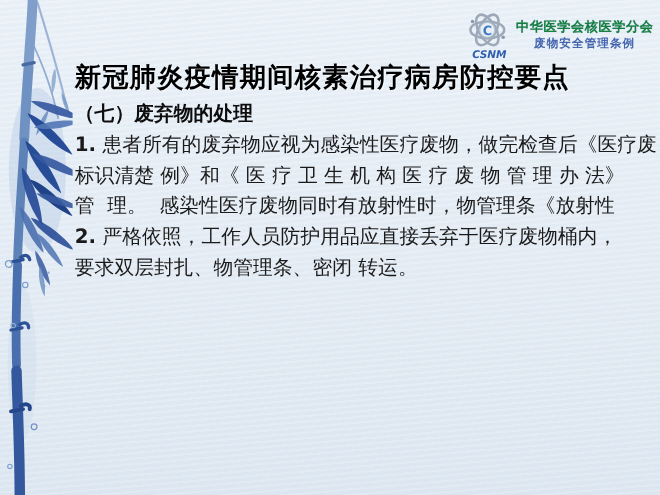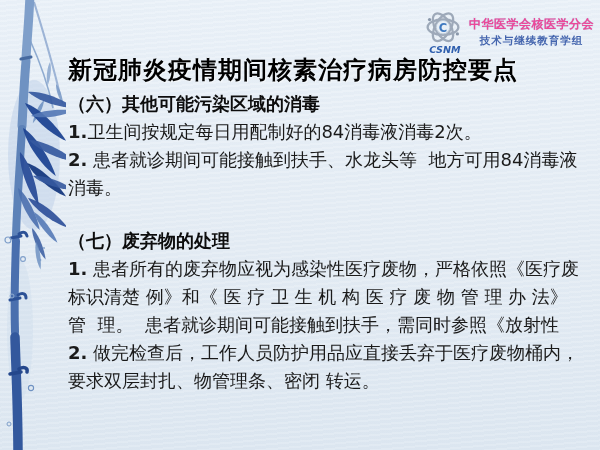--- a/index.html
+++ b/index.html
@@ -23,21 +23,21 @@
     position: absolute; left: 0; top: 0;
     width: 66px; height: 450px;
   }
   .logo {
     position: absolute; top: 7px; right: 6px;
     display: flex; align-items: center; gap: 2px;
   }
   .logo .atom { width: 48px; height: 50px; }
   .logo .org { display: flex; flex-direction: column; align-items: center; line-height: 1.45; }
   .org-line1 {
-    font-size: 12px; font-weight: bold; color: #ec4899; letter-spacing: 0.5px;
+    font-size: 12px; font-weight: bold; color: #15803d; letter-spacing: 0.5px;
     text-shadow: 0 0 1px rgba(58,92,169,.35);
   }
   .org-line2 {
     font-size: 10.5px; font-weight: bold; color: #4465ae; letter-spacing: 1px;
   }
   .title {
     position: absolute; left: 68px; top: 38px; width: 510px;
     font-size: 24px; font-weight: bold; letter-spacing: 1px;
     color: #000000;
     text-shadow: 1px 1px 0 rgba(255,255,255,.55);
@@ -119,37 +119,31 @@
       <ellipse cx="25" cy="21" rx="16" ry="8" transform="rotate(120 25 21)"></ellipse>
     </g>
     <circle cx="11" cy="13" r="1.7" fill="#8a98ab"></circle>
     <circle cx="40" cy="28" r="1.7" fill="#8a98ab"></circle>
     <circle cx="25" cy="21" r="7" fill="#e8eff6" stroke="#b9c6d4" stroke-width="1"></circle>
     <text x="25" y="25.5" text-anchor="middle" font-size="12" font-weight="bold" fill="#3f79c0" font-family="DejaVu Sans, sans-serif">C</text>
     <text x="27" y="48" text-anchor="middle" font-size="10" font-weight="bold" font-style="italic" fill="#2f5fae" font-family="DejaVu Sans, sans-serif">CSNM</text>
   </svg>
   <div class="org">
     <span class="org-line1">中华医学会核医学分会</span>
-    <span class="org-line2">技术与继续教育学组</span>
+    <span class="org-line2">废物安全管理条例</span>
   </div>
 </div>
 
 <div class="title">新冠肺炎疫情期间核素治疗病房防控要点</div>
 
 <div class="content">
 
-  <div class="section">
-    <div class="section-heading">（六）其他可能污染区域的消毒</div>
-    <div class="line"><span class="num">1.</span><span>卫生间按规定每日用配制好的84消毒液消毒2次。</span></div>
-    <div class="line"><span class="num">2.</span><span> 患者就诊期间可能接触到扶手、水龙头等  地方可用84消毒液</span></div>
-    <div class="line"><span class="num"></span><span>消毒。</span></div>
-  </div>
 
   <div class="section">
     <div class="section-heading">（七）废弃物的处理</div>
-    <div class="line"><span class="num">1.</span><span> 患者所有的废弃物应视为感染性医疗废物，严格依照《医疗废</span></div>
+    <div class="line"><span class="num">1.</span><span> 患者所有的废弃物应视为感染性医疗废物，做完检查后《医疗废</span></div>
     <div class="line"><span class="num"></span><span>标识清楚 例》和《 医 疗 卫 生 机 构 医 疗 废 物 管 理 办 法》</span></div>
-    <div class="line"><span class="num"></span><span>管  理。  患者就诊期间可能接触到扶手，需同时参照《放射性</span></div>
-    <div class="line"><span class="num">2.</span><span> 做完检查后，工作人员防护用品应直接丢弃于医疗废物桶内，</span></div>
+    <div class="line"><span class="num"></span><span>管  理。  感染性医疗废物同时有放射性时，物管理条《放射性</span></div>
+    <div class="line"><span class="num">2.</span><span> 严格依照，工作人员防护用品应直接丢弃于医疗废物桶内，</span></div>
     <div class="line"><span class="num"></span><span>要求双层封扎、物管理条、密闭 转运。</span></div>
   </div>
 
 </div>
 
 </body></html>

